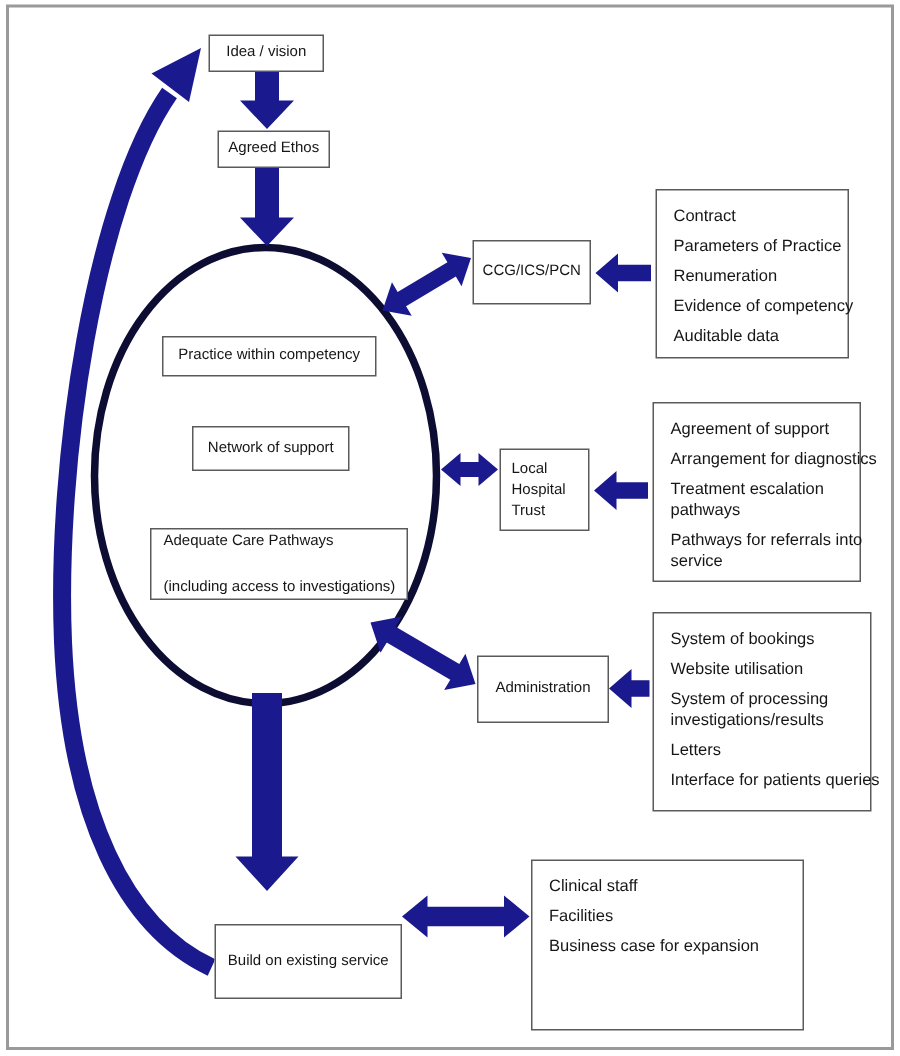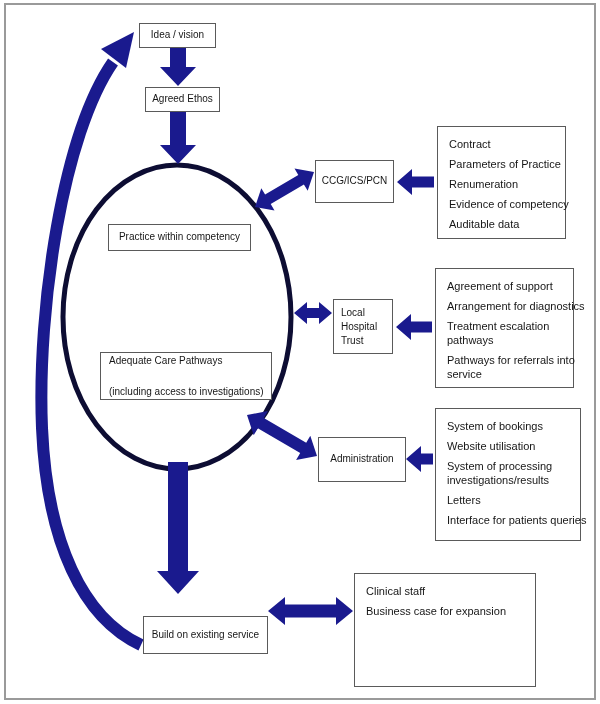--- a/index.html
+++ b/index.html
@@ -59,33 +59,34 @@
   </svg>
 
   <div id="frame" style="border-color: rgb(154, 154, 154);"></div>
 
   <div class="box" style="left:139px;top:23px;width:77px;height:25px;">Idea / vision</div>
 
   <div class="box" style="left:145px;top:87px;width:75px;height:25px;">Agreed Ethos</div>
 
   <div class="box" style="left:108px;top:224px;width:143px;height:27px;">Practice within competency</div>
 
+  <div class="box" style="left:128px;top:284px;width:105px;height:30px;">Network of support</div>
 
   <div class="box col" style="left:100px;top:352px;width:172px;height:48px;">
     <div>Adequate Care Pathways</div>
     <div>(including access to investigations)</div>
   </div>
 
   <div class="box" style="left:315px;top:160px;width:79px;height:43px;">CCG/ICS/PCN</div>
 
   <div class="box leftalign" style="left:333px;top:299px;width:60px;height:55px;line-height:1.4;">Local Hospital Trust</div>
 
   <div class="box" style="left:318px;top:437px;width:88px;height:45px;">Administration</div>
 
-  <div class="box" style="left:143px;top:616px;width:125px;height:38px;">Build on existing service</div>
+  <div class="box" style="left:143px;top:616px;width:125px;height:50px;">Build on existing service</div>
 
   <div class="list-box" style="left:437px;top:126px;width:129px;height:113px;">
       <div class="list-item">Contract</div>
       <div class="list-item">Parameters of Practice</div>
       <div class="list-item">Renumeration</div>
       <div class="list-item">Evidence of competency</div>
       <div class="list-item">Auditable data</div>
     </div>
 
   <div class="list-box" style="left:435px;top:268px;width:139px;height:120px;">
@@ -101,16 +102,17 @@
       <div class="list-item">System of bookings</div>
       <div class="list-item">Website utilisation</div>
       <div class="list-item">System of processing
 investigations/results</div>
       <div class="list-item">Letters</div>
       <div class="list-item">Interface for patients queries</div>
     </div>
 
   <div class="list-box" style="left:354px;top:573px;width:182px;height:114px;">
       <div class="list-item">Clinical staff</div>
+      <div class="list-item">Facilities</div>
       <div class="list-item">Business case for expansion</div>
     </div>
 
 </div>
 
 </body></html>

